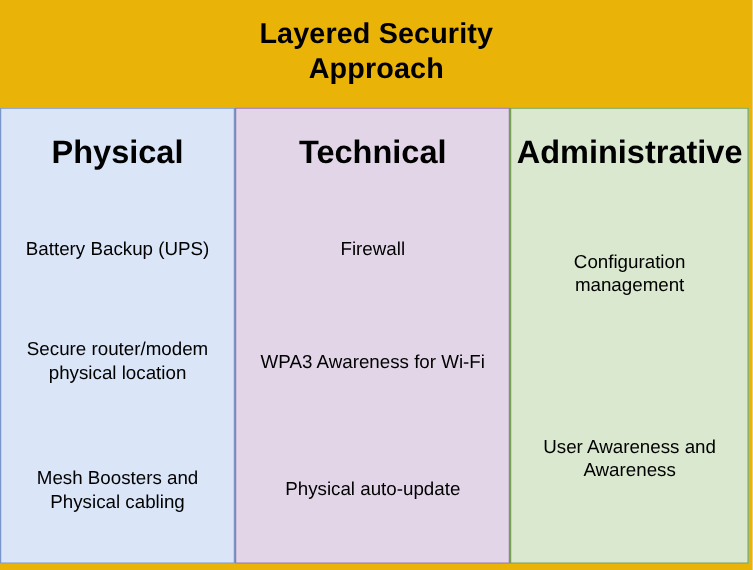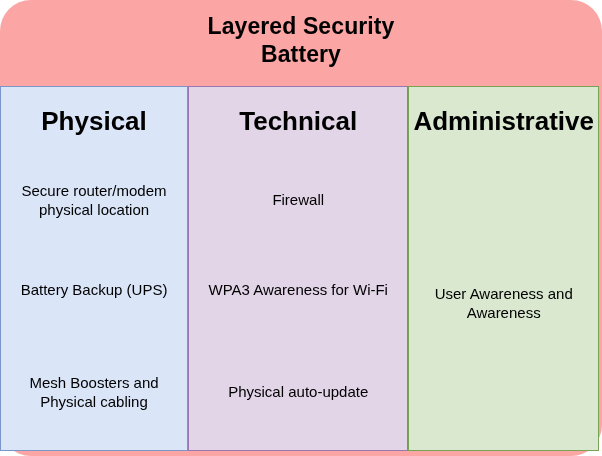--- a/index.html
+++ b/index.html
@@ -88,48 +88,49 @@
     line-height: 19px;
     padding: 0 8px;
     box-sizing: border-box;
   }
   .cell.r2 { flex: 1 1 0; }
   .cell.r3 { flex: 1.30 1 0; }
 </style>
 </head>
 <body>
 
-<div id="slide" style="background: #fca5a5; border-radius: 31px;">
+<div id="slide" style="background: #eab308;">
 
   <div id="title">
     <span class="tline">Layered Security</span>
-    <span class="tline">Battery</span>
+    <span class="tline">Approach</span>
   </div>
 
   <div id="columns">
 
     <div class="column col-0" style="background: rgb(218, 229, 248); border-color: rgb(123, 150, 200);">
       <div class="col-head">Physical</div>
       <div class="col-body">
+        <div class="cell r2">Battery Backup (UPS)</div>
         <div class="cell r1">Secure router/modem physical location</div>
-        <div class="cell r2">Battery Backup (UPS)</div>
         <div class="cell r3">Mesh Boosters and Physical cabling</div>
       </div>
     </div>
 
     <div class="column col-1" style="background: rgb(226, 213, 232); border-color: rgb(155, 119, 176);">
       <div class="col-head">Technical</div>
       <div class="col-body">
         <div class="cell r1">Firewall</div>
         <div class="cell r2">WPA3 Awareness for Wi-Fi</div>
         <div class="cell r3">Physical auto-update</div>
       </div>
     </div>
 
     <div class="column col-2" style="background: rgb(217, 232, 207); border-color: rgb(120, 163, 85);">
       <div class="col-head">Administrative</div>
       <div class="col-body">
+        <div class="cell r1">Configuration management</div>
         <div class="cell r3">User Awareness and Awareness</div>
       </div>
     </div>
 
   </div>
 </div>
 
 </body></html>

